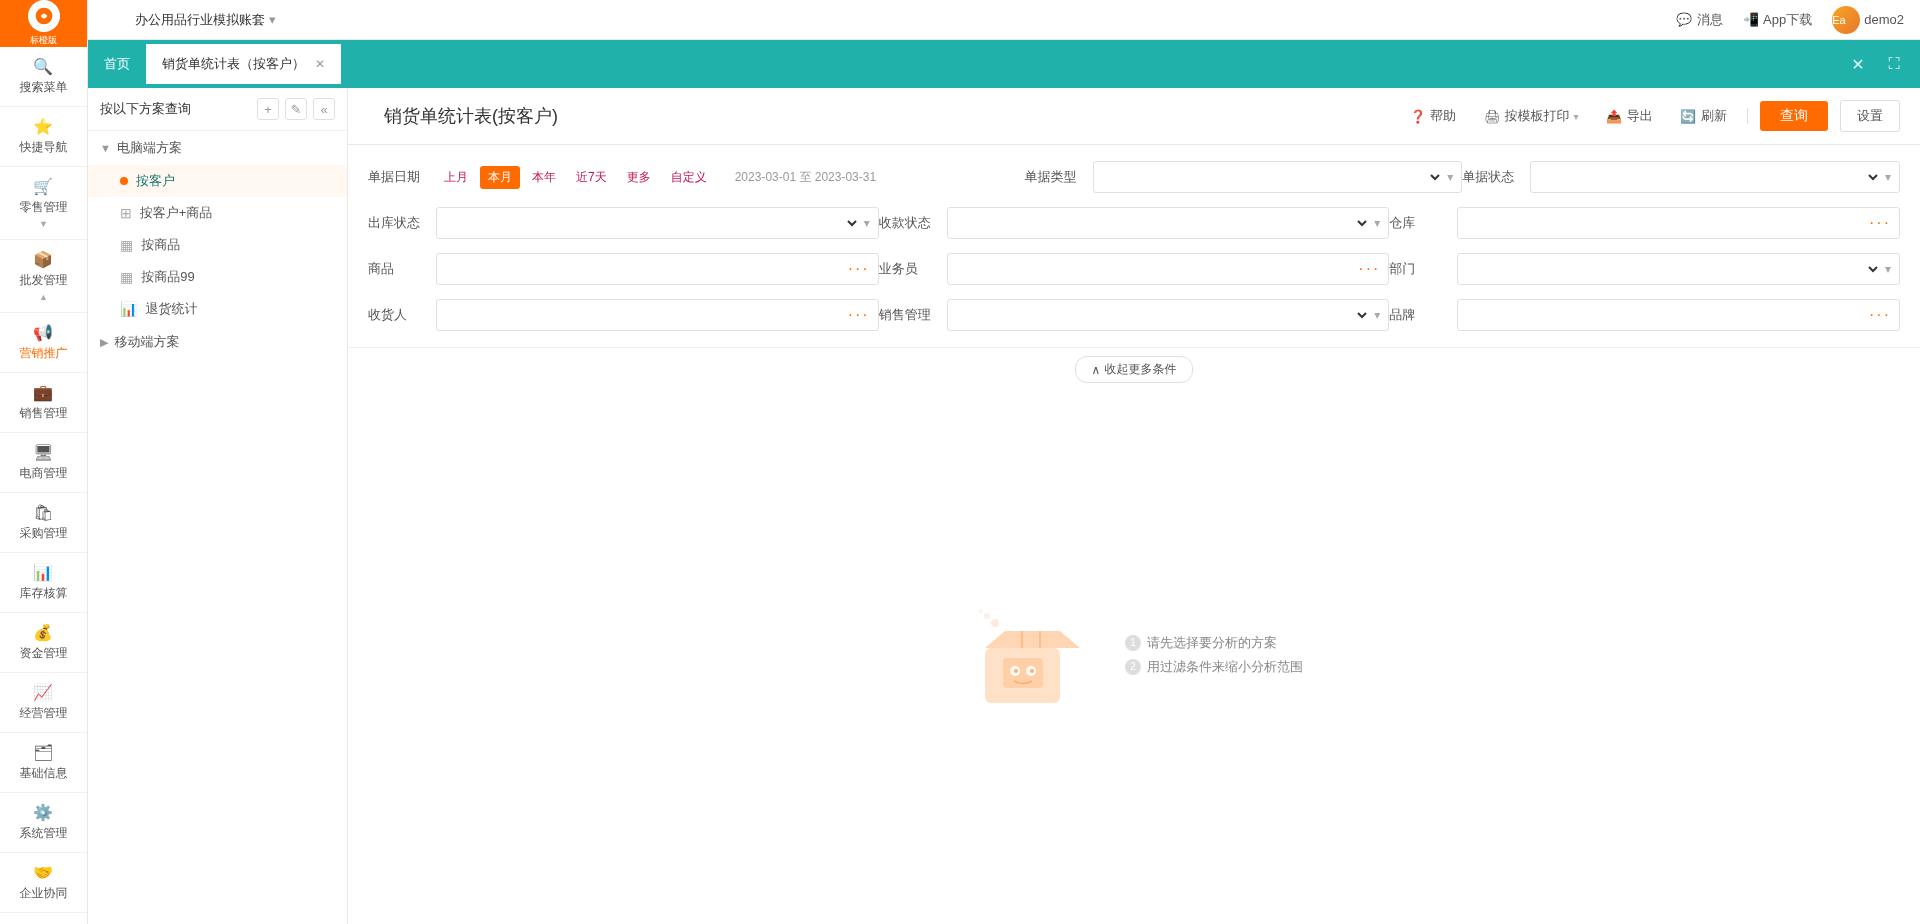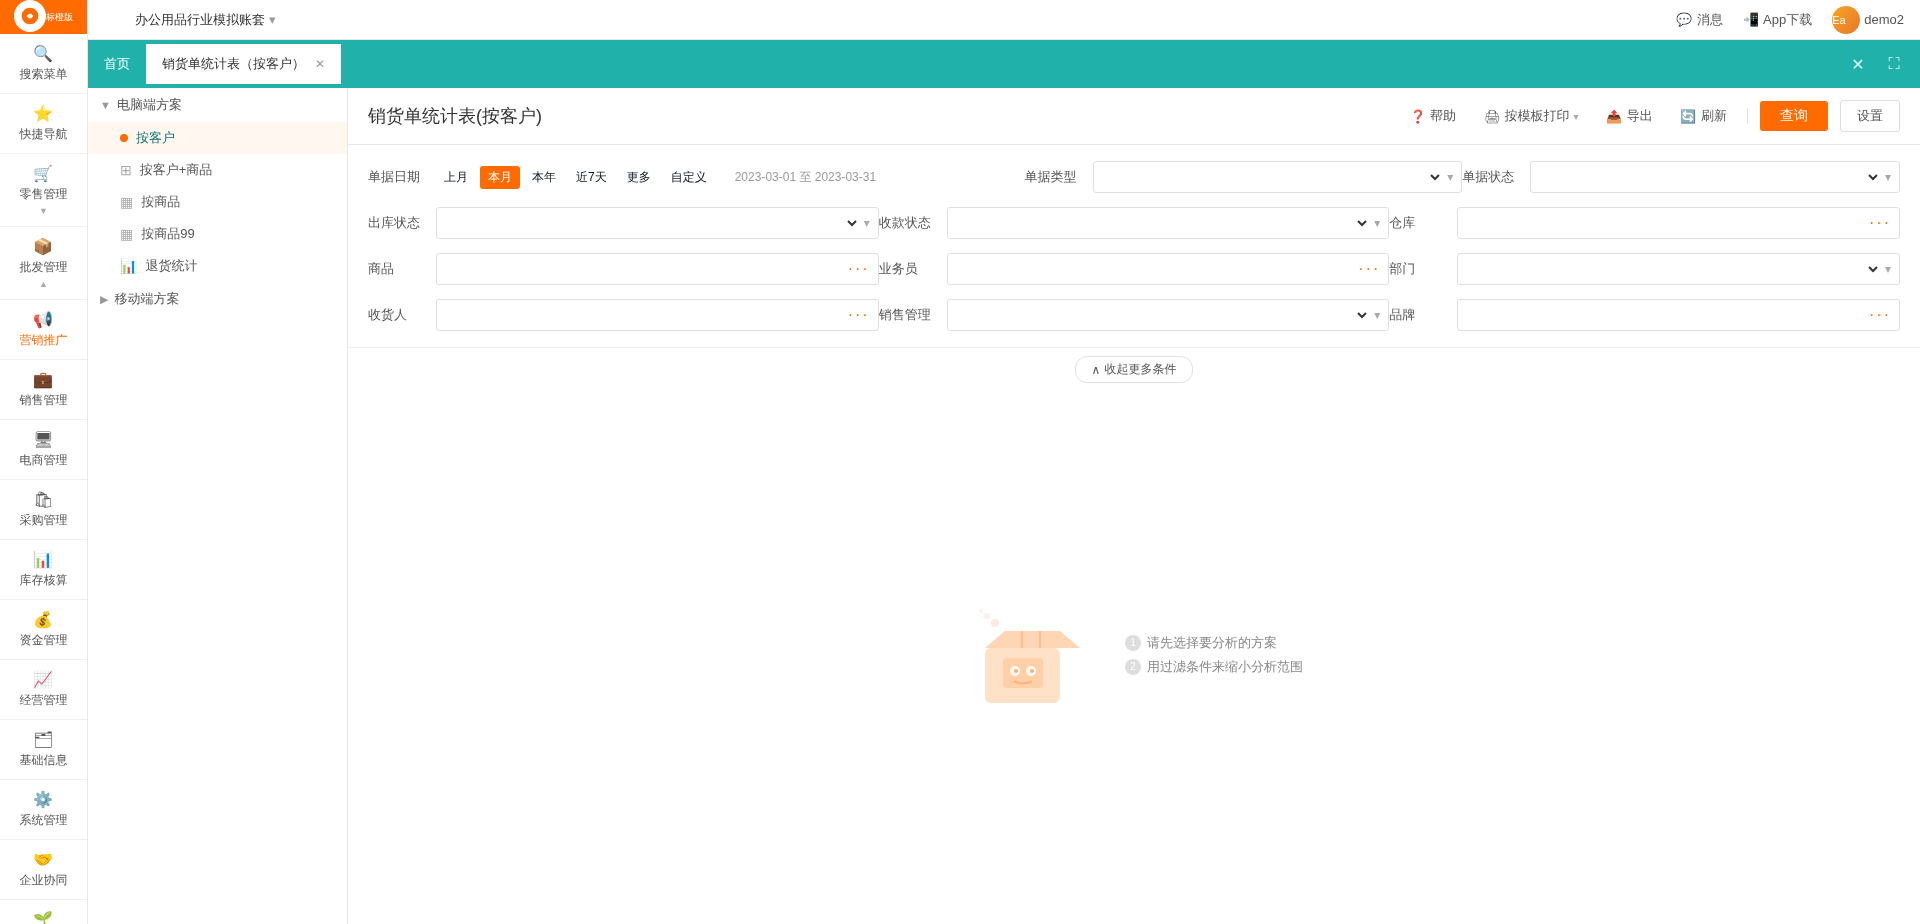--- a/index.html
+++ b/index.html
@@ -14,21 +14,21 @@
       align-items: center;
       border-right: 1px solid #e8e8e8;
       flex-shrink: 0;
       overflow-y: auto;
     }
     .sidebar-logo {
       width: 88px;
       height: 56px;
       background: #ff6b00;
       display: flex;
-      flex-direction: row;
+      flex-direction: column;
       align-items: center;
       justify-content: center;
       color: #fff;
       font-size: 10px;
     }
     .sidebar-logo-icon {
       width: 32px;
       height: 32px;
       background: #fff;
       border-radius: 50%;
@@ -255,20 +255,21 @@
       background: #fff;
       padding: 12px 20px 0;
       border-bottom: 1px solid #e8e8e8;
       flex-shrink: 0;
     }
     .page-title-row {
       display: flex;
       align-items: center;
       justify-content: space-between;
       padding-bottom: 12px;
+      margin-left: 16px;
     }
     .page-title {
       font-size: 18px;
       font-weight: 500;
       color: #333;
     }
     .page-actions {
       display: flex;
       align-items: center;
       gap: 12px;
@@ -348,21 +349,21 @@
       display: flex;
       align-items: center;
       gap: 4px;
       margin-right: 8px;
     }
     .date-tab {
       padding: 3px 8px;
       border-radius: 3px;
       cursor: pointer;
       font-size: 12px;
-      color: #0f172a;
+      color: #be185d;
     }
     .date-tab.active {
       background: #ff6b00;
       color: #fff;
     }
     .date-range-text {
       font-size: 12px;
       color: #999;
       margin-left: 4px;
     }
@@ -551,20 +552,34 @@
     </div>
     <div class="tab-bar-controls">
       <div class="tab-bar-btn">✕</div>
       <div class="tab-bar-btn">⛶</div>
     </div>
   </div>
 
   <div class="page-content">
 
     <div class="query-panel">
+      <div class="query-panel-header">
+        <span class="query-panel-title">按以下方案查询</span>
+        <div class="query-panel-actions">
+          <div class="panel-icon-btn">
+            <span>+</span>
+          </div>
+          <div class="panel-icon-btn">
+            <span>✎</span>
+          </div>
+          <div class="panel-icon-btn">
+            <span>«</span>
+          </div>
+        </div>
+      </div>
 
       <div class="scheme-section">
         <div class="scheme-group-header">
           <span class="scheme-arrow">▼</span>
           <span>电脑端方案</span>
         </div>
 
         <div class="scheme-item active">
           <span class="scheme-item-dot"></span>
           <span>按客户</span>

